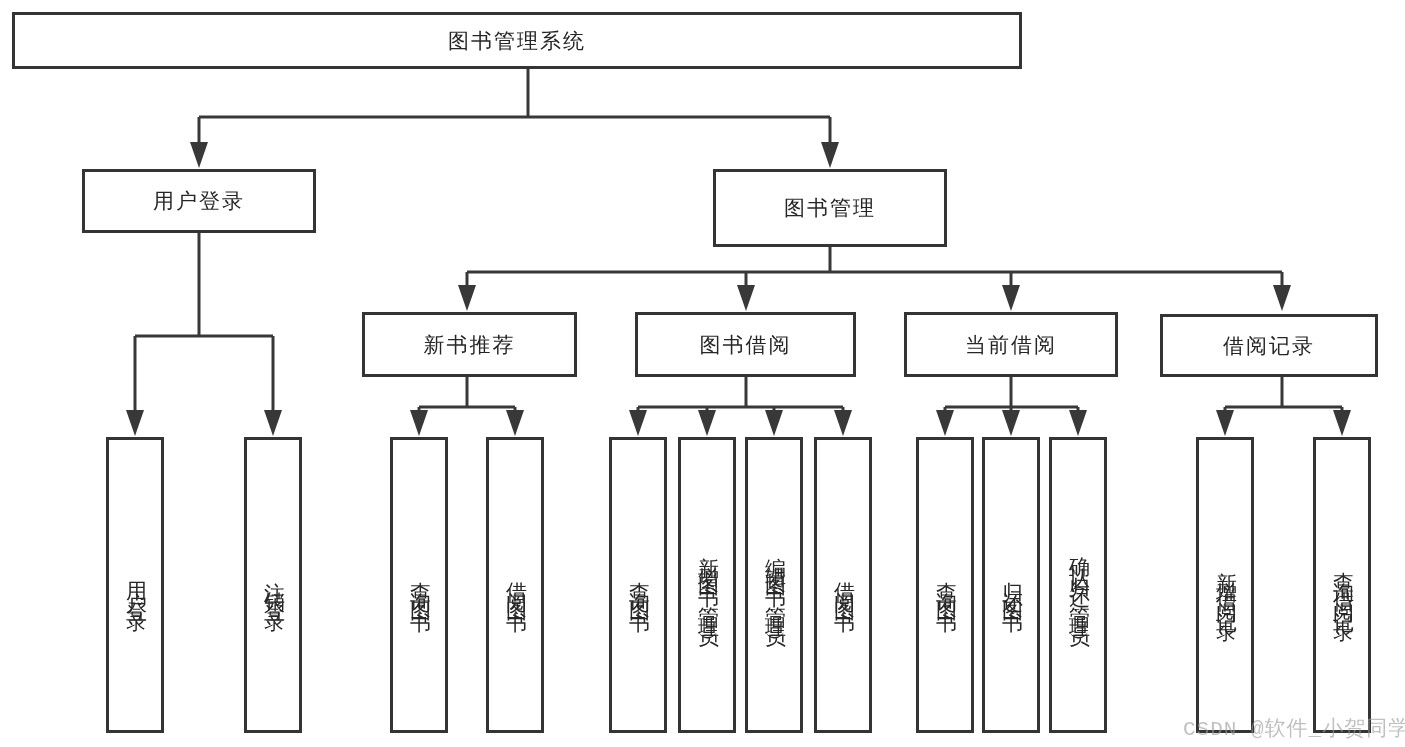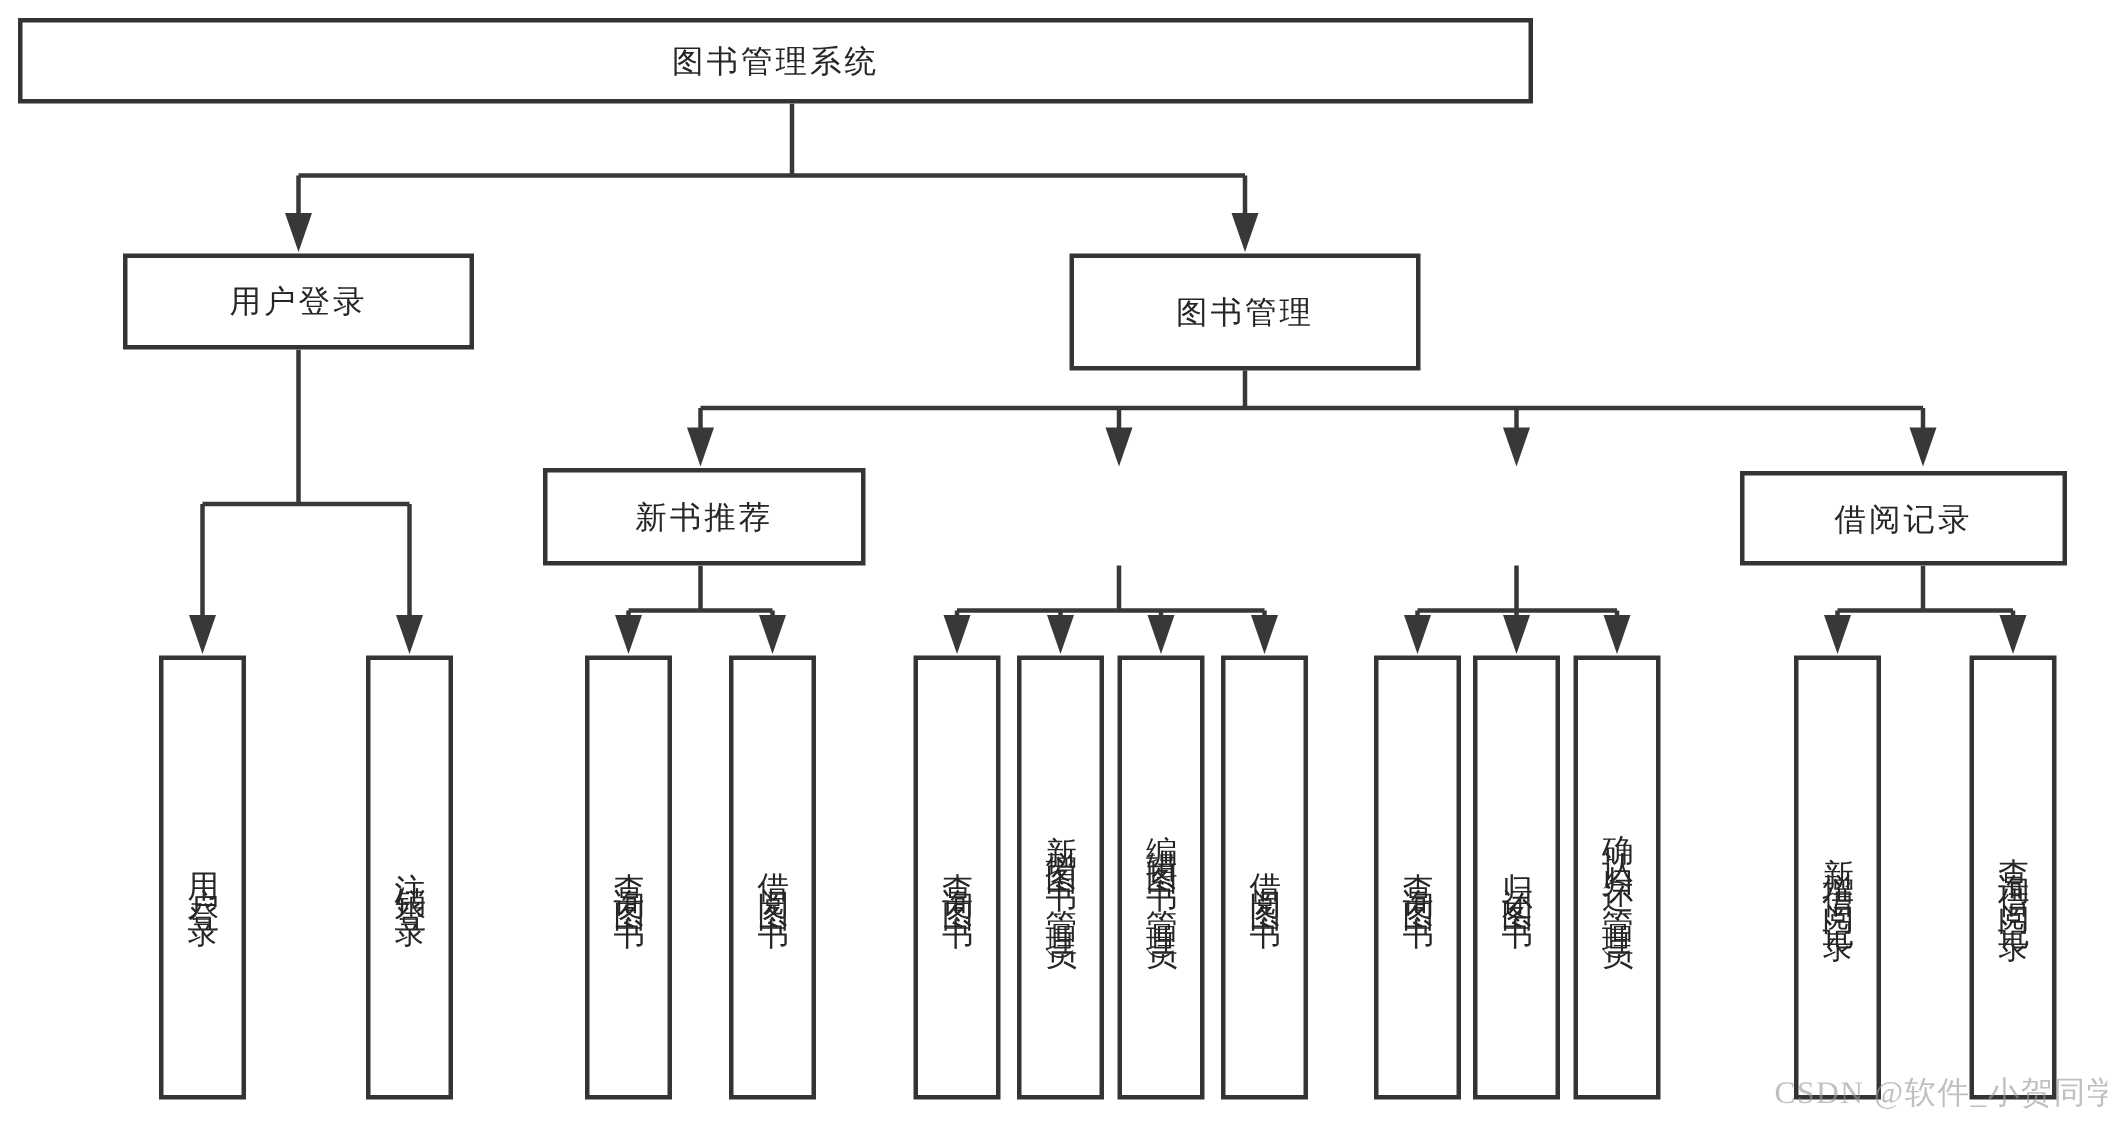--- a/index.html
+++ b/index.html
@@ -1,18 +1,18 @@
 <!DOCTYPE html>
 <html><head>
 <meta charset="utf-8">
 <style>
   html,body{margin:0;padding:0;background:#ffffff;}
   .canvas{
     position:relative;width:1405px;height:747px;background:#ffffff;
-    font-family:Liberation Serif, serif;overflow:hidden;
+    font-family:Liberation Mono, monospace;overflow:hidden;
   }
   .wires{position:absolute;left:0;top:0;z-index:1;}
   .node{
     position:absolute;box-sizing:border-box;background:#ffffff;
     border:3px solid #343434;color:#262626;
     display:flex;align-items:center;justify-content:center;
     z-index:2;
   }
   .hnode{font-size:21px;letter-spacing:2px;white-space:nowrap;}
   .leaf .vtxt{
@@ -100,20 +100,26 @@
   <div class="node hnode" style="left:82px;top:169px;width:234px;height:64px">
     <span>用户登录</span>
   </div>
   <div class="node hnode" style="left:713px;top:169px;width:234px;height:78px">
     <span>图书管理</span>
   </div>
 
   <div class="node hnode" style="left:362px;top:312px;width:215px;height:65px">
     <span>新书推荐</span>
   </div>
+  <div class="node hnode" style="left:635px;top:312px;width:221px;height:65px">
+    <span>图书借阅</span>
+  </div>
+  <div class="node hnode" style="left:904px;top:312px;width:214px;height:65px">
+    <span>当前借阅</span>
+  </div>
   <div class="node hnode" style="left:1160px;top:314px;width:218px;height:63px">
     <span>借阅记录</span>
   </div>
 
   <div class="node leaf" style="left:106px;top:437px;width:58px;height:296px">
     <span class="vtxt">用户登录</span>
   </div>
   <div class="node leaf" style="left:244px;top:437px;width:58px;height:296px">
     <span class="vtxt">注销登录</span>
   </div>

